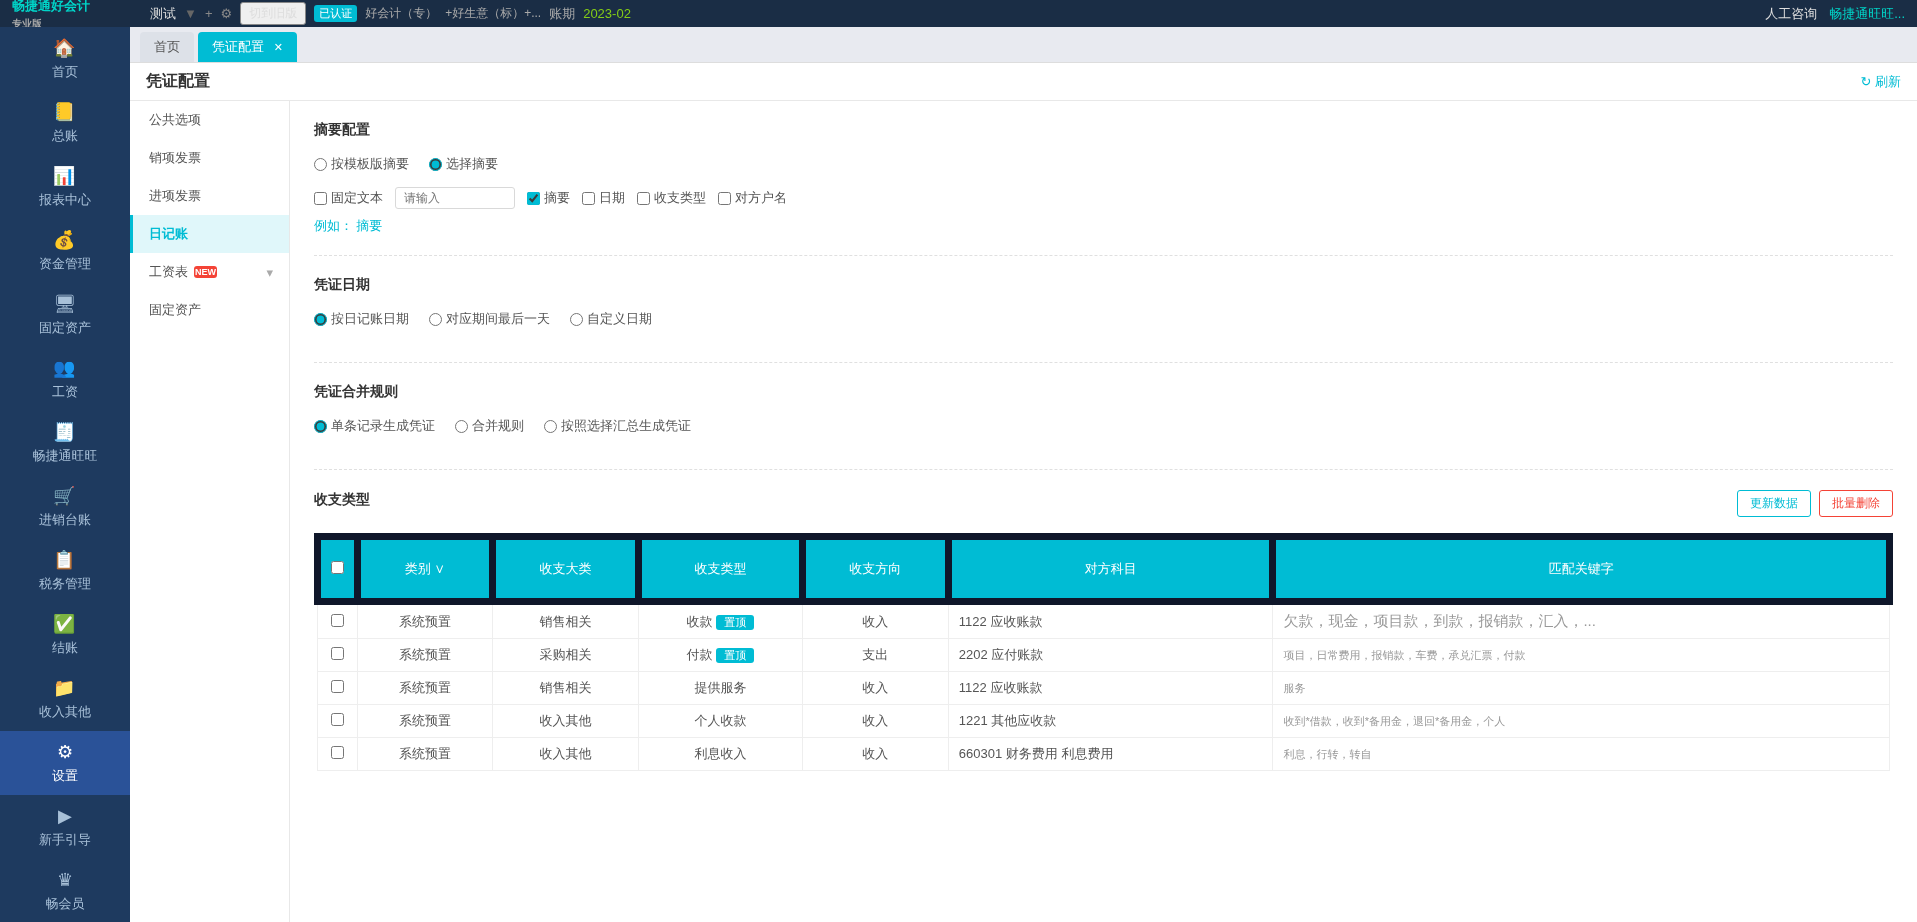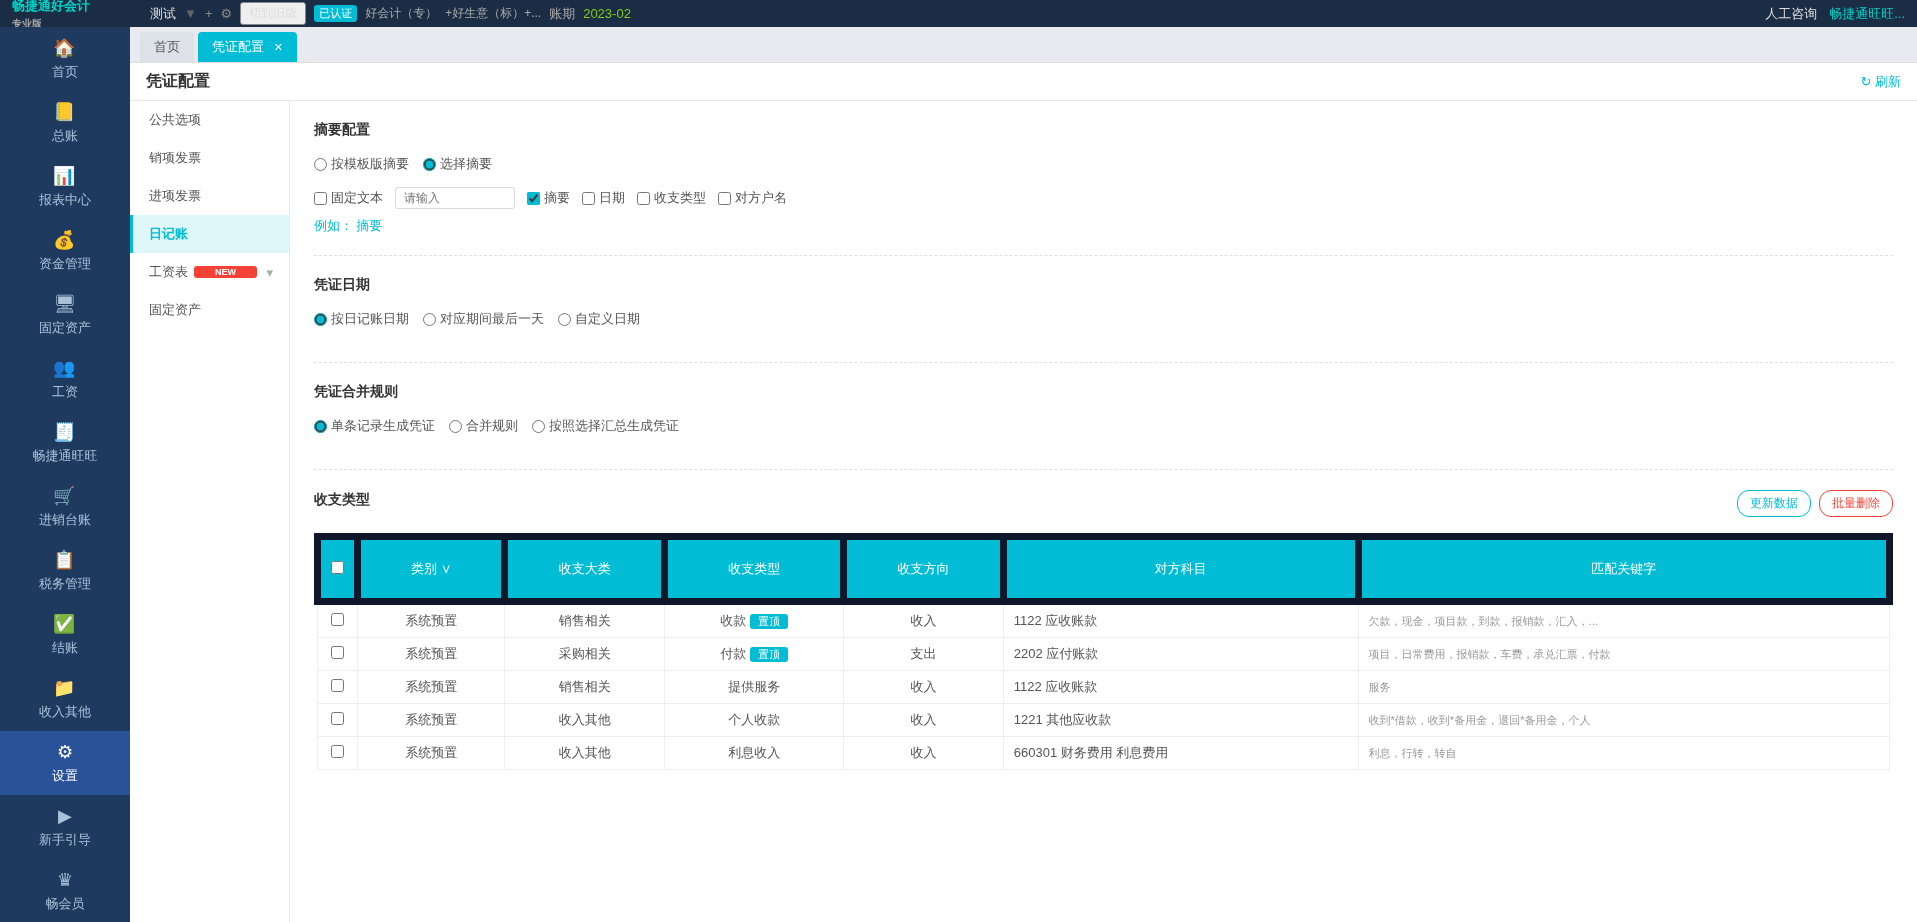--- a/index.html
+++ b/index.html
@@ -166,21 +166,21 @@
       background: #e0f7fa;
       color: #00bcd4;
       border-left: 3px solid #00bcd4;
       font-weight: bold;
     }
     .new-badge {
       background: #f44336;
       color: white;
       font-size: 9px;
       border-radius: 3px;
-      padding: 1px 21px;
+      padding: 1px 1px;
       font-weight: bold;
     }
     .nav-arrow { margin-left: auto; color: #aaa; }
 
     
     .right-content {
       flex: 1;
       overflow-y: auto;
       background: #fff;
       padding: 20px 24px;
@@ -195,21 +195,21 @@
     .section-title {
       font-size: 14px;
       font-weight: bold;
       color: #333;
       margin-bottom: 16px;
     }
 
     
     .radio-group {
       display: flex;
-      gap: 14px;
+      gap: 20px;
       align-items: flex-start;
       margin-bottom: 14px;
     }
     .radio-item {
       display: flex;
       align-items: center;
       gap: 4px;
       cursor: pointer;
       color: #555;
     }
@@ -249,21 +249,21 @@
     .table-section { margin-top: 10px; }
     .table-actions {
       display: flex;
       justify-content: flex-end;
       gap: 8px;
       margin-bottom: 8px;
     }
     .action-btn {
       padding: 4px 12px;
       border: 1px solid #00bcd4;
-      border-radius: 12px;
+      border-radius: 3px;
       color: #00bcd4;
       background: white;
       cursor: pointer;
       font-size: 12px;
     }
     .action-btn.danger {
       border-color: #f44336;
       color: #f44336;
     }
 
@@ -547,21 +547,21 @@
             <tr>
       <td><input type="checkbox" style=""></td>
       <td>系统预置</td>
       <td>销售相关</td>
       <td>
         收款
         <button class="tag-btn">置顶</button>
       </td>
       <td>收入</td>
       <td class="left">1122 应收账款</td>
-      <td class="left" style="color:#999;font-size:11px;">欠款，现金，项目款，到款，报销款，汇入，...</td>
+      <td class="left" style="color:#999;font-size:15px;">欠款，现金，项目款，到款，报销款，汇入，...</td>
     </tr>
                 <tr>
       <td><input type="checkbox" style=""></td>
       <td>系统预置</td>
       <td>采购相关</td>
       <td>
         付款
         <button class="tag-btn">置顶</button>
       </td>
       <td>支出</td>

